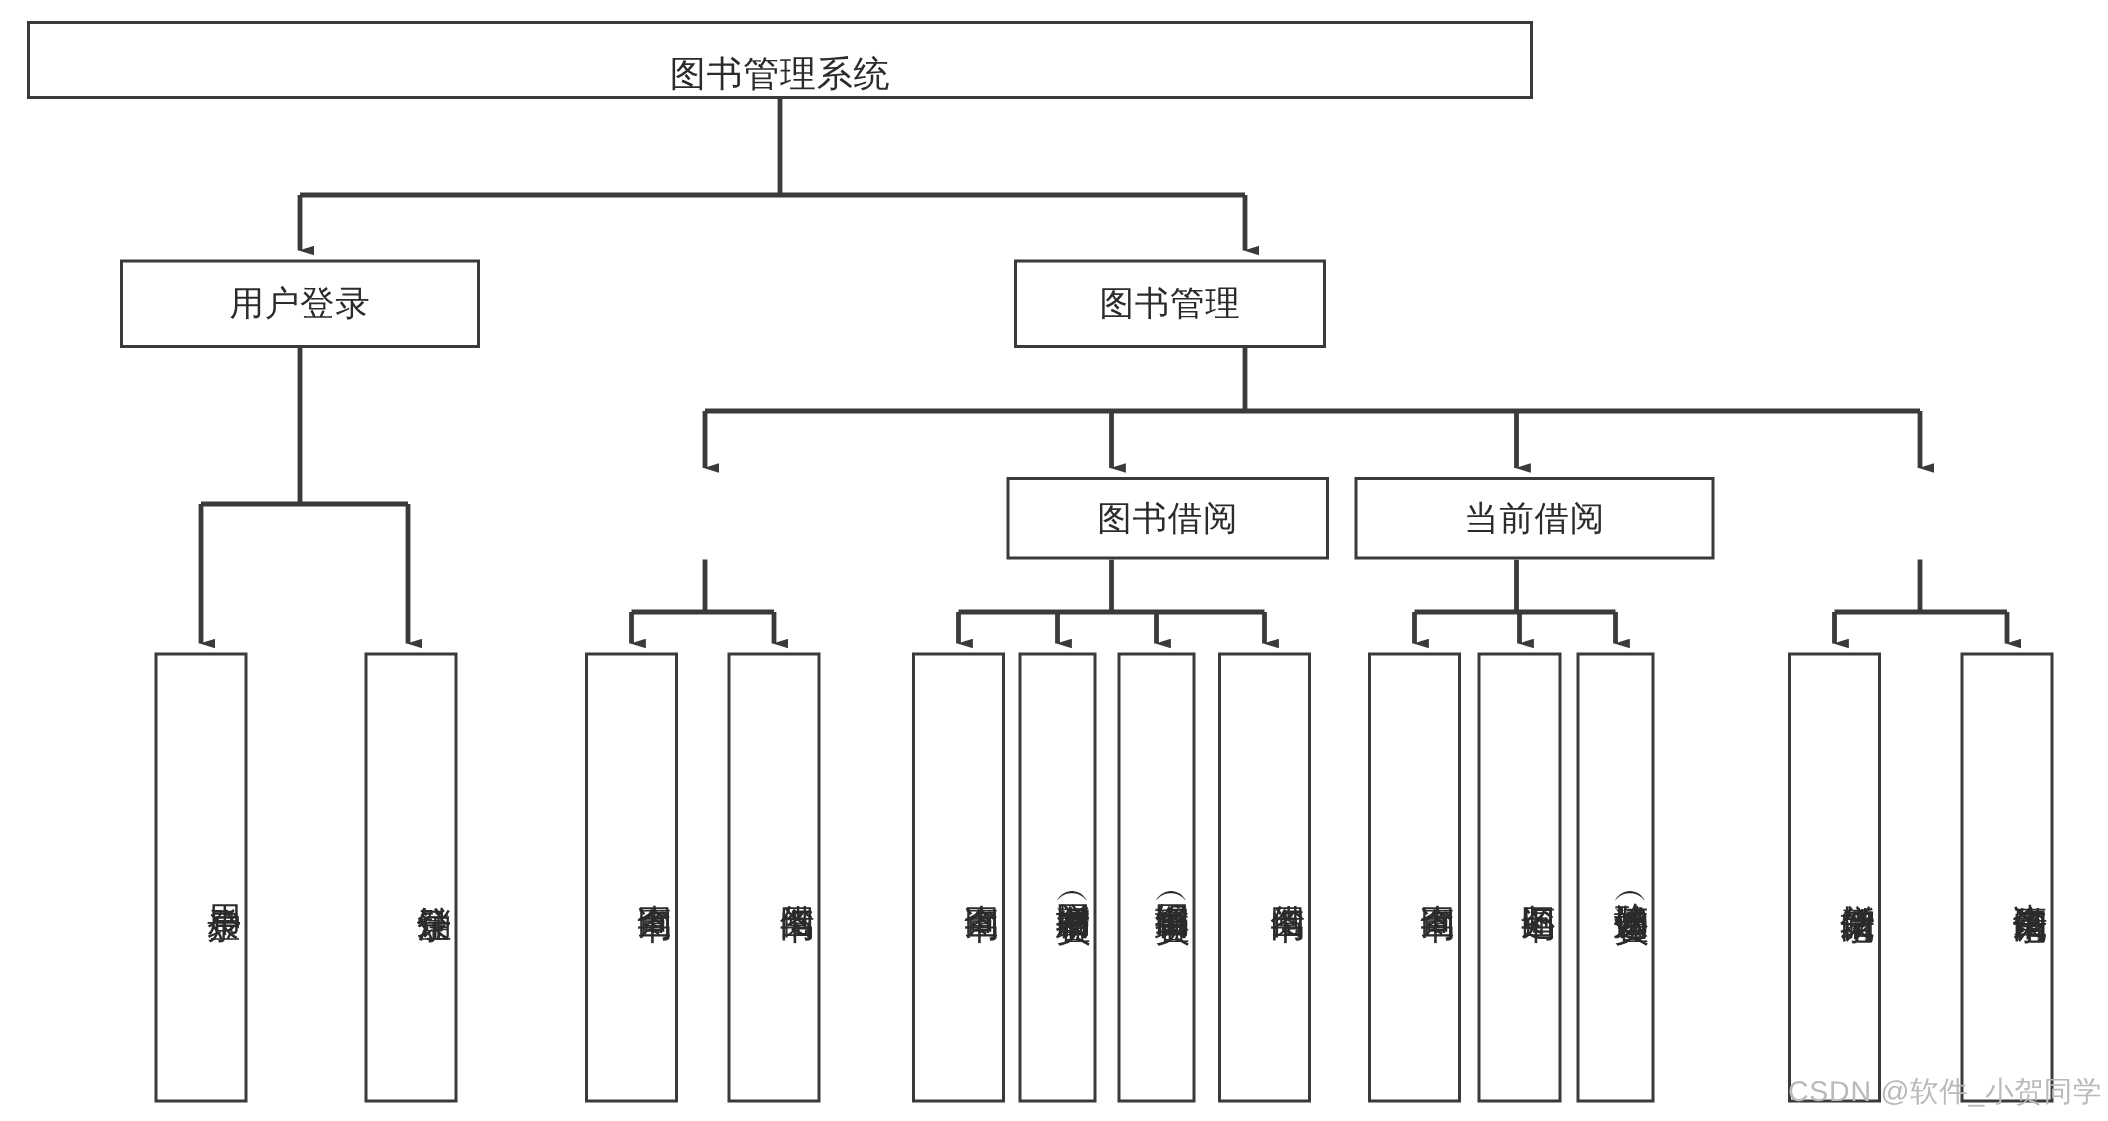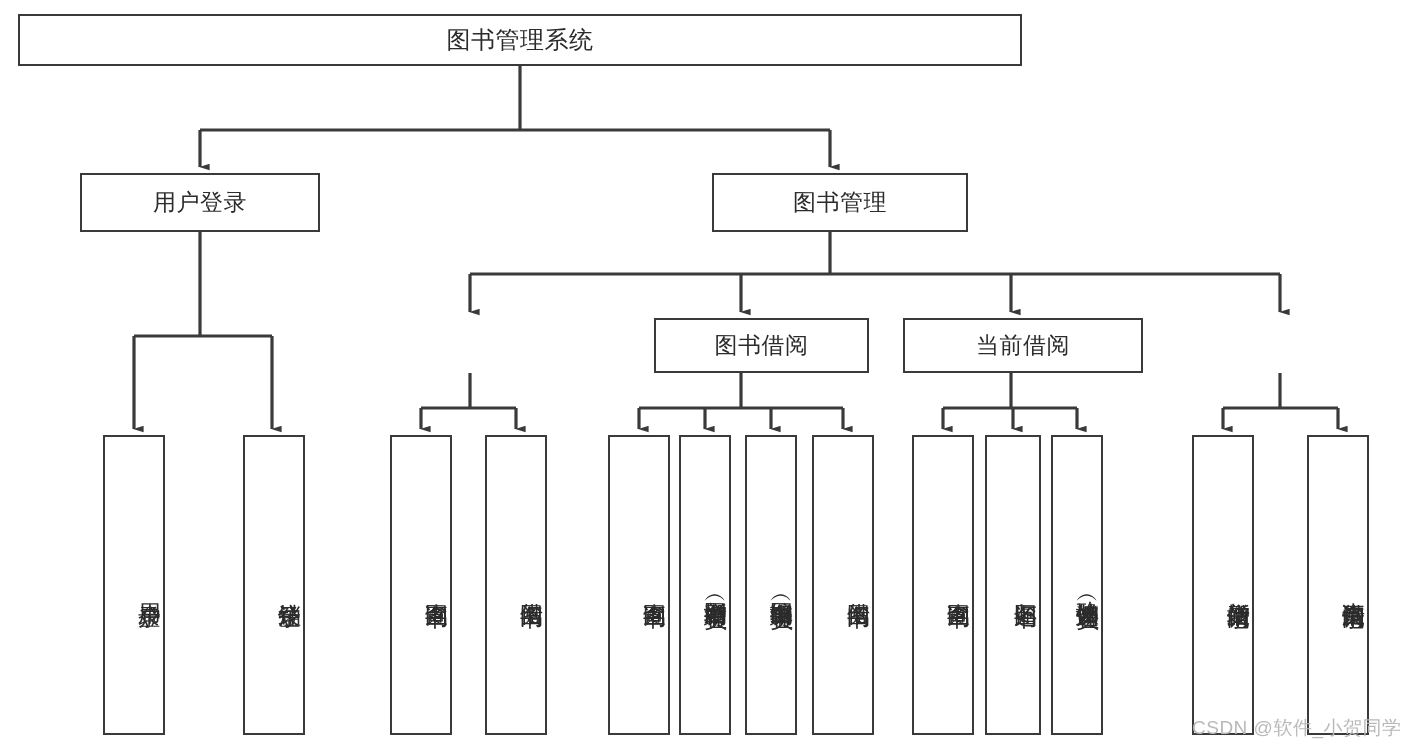--- a/index.html
+++ b/index.html
@@ -117,32 +117,32 @@
       <path d="M 1013 408 L 1013 429" marker-end="url(#arrow)"></path>
       <path d="M 1077 408 L 1077 429" marker-end="url(#arrow)"></path>
 
       <path d="M 1280 373 L 1280 408"></path>
       <path d="M 1223 408 L 1338 408"></path>
       <path d="M 1223 408 L 1223 429" marker-end="url(#arrow)"></path>
       <path d="M 1338 408 L 1338 429" marker-end="url(#arrow)"></path>
     </g>
   </svg>
 
-  <div class="node horiz root" style="left:18px; top:14px; width:1004px; height:52px;">
+  <div class="node horiz root" style="left:18px; top:14px; width:1004px; height:52px;align-items:flex-end;">
     <span>图书管理系统</span>
   </div>
 
   <div class="node horiz" style="left:80px; top:173px; width:240px; height:59px;">
     <span>用户登录</span>
   </div>
-  <div class="node horiz" style="left:712px; top:173px; width:256px; height:59px;">
+  <div class="node horiz" style="left:676px; top:173px; width:208px; height:59px;">
     <span>图书管理</span>
   </div>
 
-  <div class="node horiz" style="left:654px; top:318px; width:215px; height:55px;">
+  <div class="node horiz" style="left:671px; top:318px; width:215px; height:55px;">
     <span>图书借阅</span>
   </div>
   <div class="node horiz" style="left:903px; top:318px; width:240px; height:55px;">
     <span>当前借阅</span>
   </div>
 
   <div class="node vert" style="left:103px; top:435px; width:62px; height:300px;">
     <span>用户登录</span>
   </div>
   <div class="node vert" style="left:243px; top:435px; width:62px; height:300px;">

